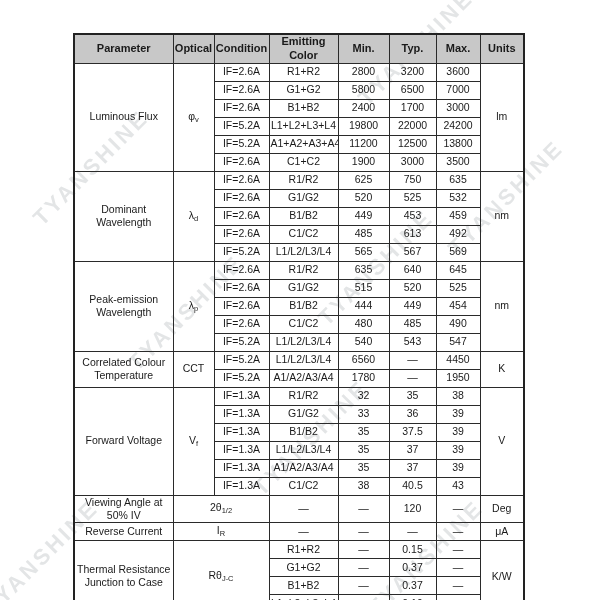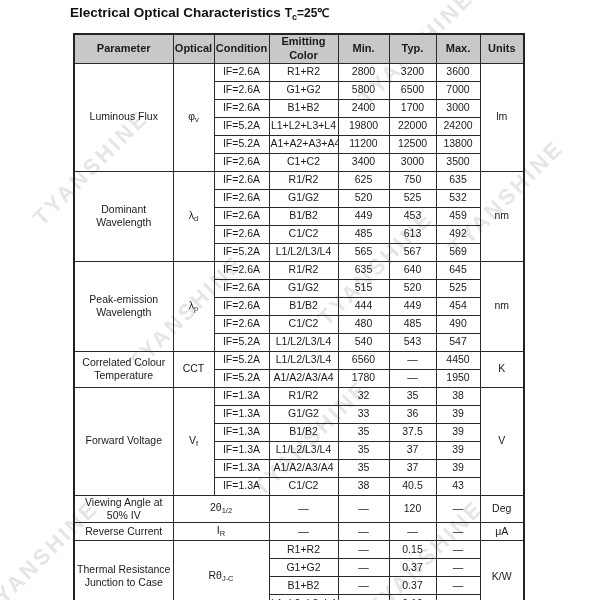--- a/index.html
+++ b/index.html
@@ -52,21 +52,20 @@
     <span class="wm" style="left:15px; top:155px;">TYANSHINE</span>
     <span class="wm" style="left:340px; top:35px;">TYANSHINE</span>
     <span class="wm" style="left:430px; top:185px;">TYANSHINE</span>
     <span class="wm" style="left:110px; top:300px;">TYANSHINE</span>
     <span class="wm" style="left:300px; top:255px;">TYANSHINE</span>
     <span class="wm" style="left:235px; top:425px;">TYANSHINE</span>
     <span class="wm" style="left:-35px; top:545px;">TYANSHINE</span>
     <span class="wm" style="left:350px; top:545px;">TYANSHINE</span>
   </div>
 
-  <h1 class="title"><span>Electrical Optical Characteristics</span>&nbsp;<span class="tc"><span>T</span><sub>c</sub><span>=25℃</span></span></h1>
 
   <table class="spec">
     <colgroup>
       <col style="width:99px">
         <col style="width:41px">
         <col style="width:55px">
         <col style="width:69px">
       <col style="width:51px">
         <col style="width:47px">
         <col style="width:44px">
@@ -119,21 +118,21 @@
         <tr>
           <td>IF=5.2A</td>
           <td class="color-cell">A1+A2+A3+A4</td>
           <td class="min-cell">11200</td>
           <td class="typ-cell">12500</td>
           <td class="max-cell">13800</td>
         </tr>
         <tr>
           <td>IF=2.6A</td>
           <td class="color-cell">C1+C2</td>
-          <td class="min-cell">3400</td>
+          <td class="min-cell">1900</td>
           <td class="typ-cell">3000</td>
           <td class="max-cell">3500</td>
         </tr>
         <tr>
           <td class="param-cell" rowspan="5">Dominant Wavelength</td>
           <td class="symbol-cell" rowspan="5" colspan="1"><span>λ</span><span class="sym-sub">d</span></td>
           <td>IF=2.6A</td>
           <td class="color-cell">R1/R2</td>
           <td class="min-cell">625</td>
           <td class="typ-cell">750</td>

